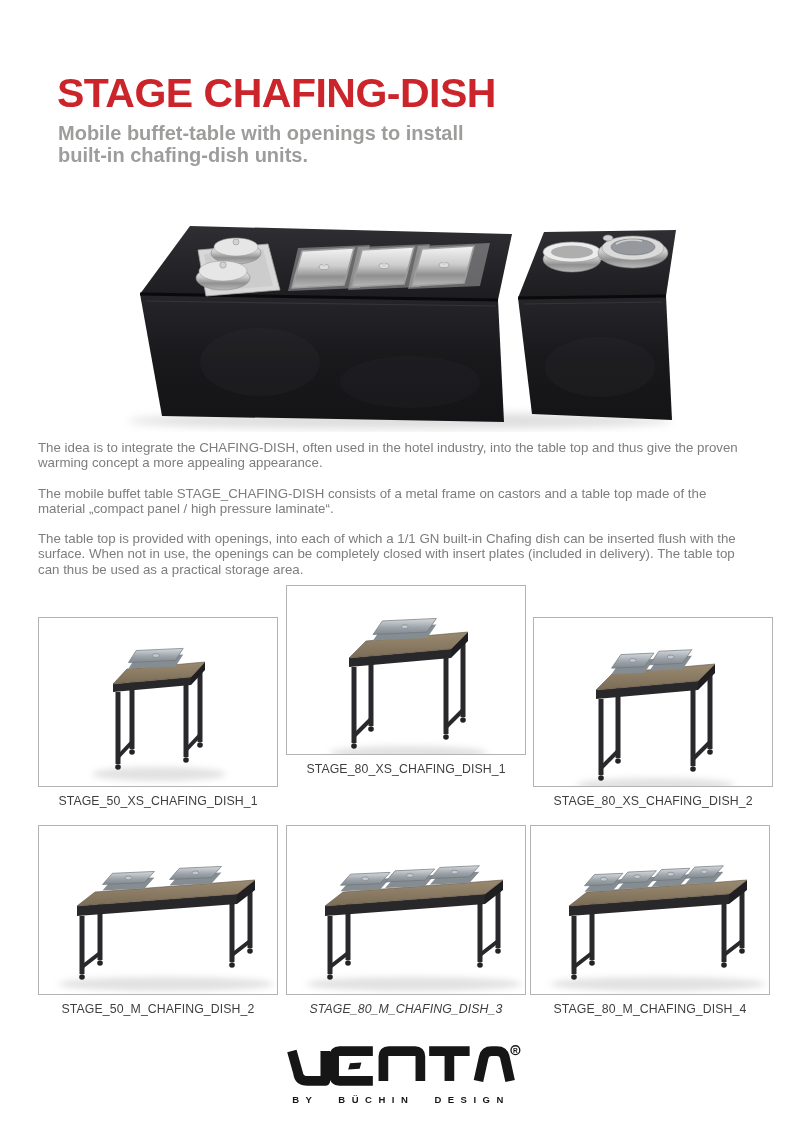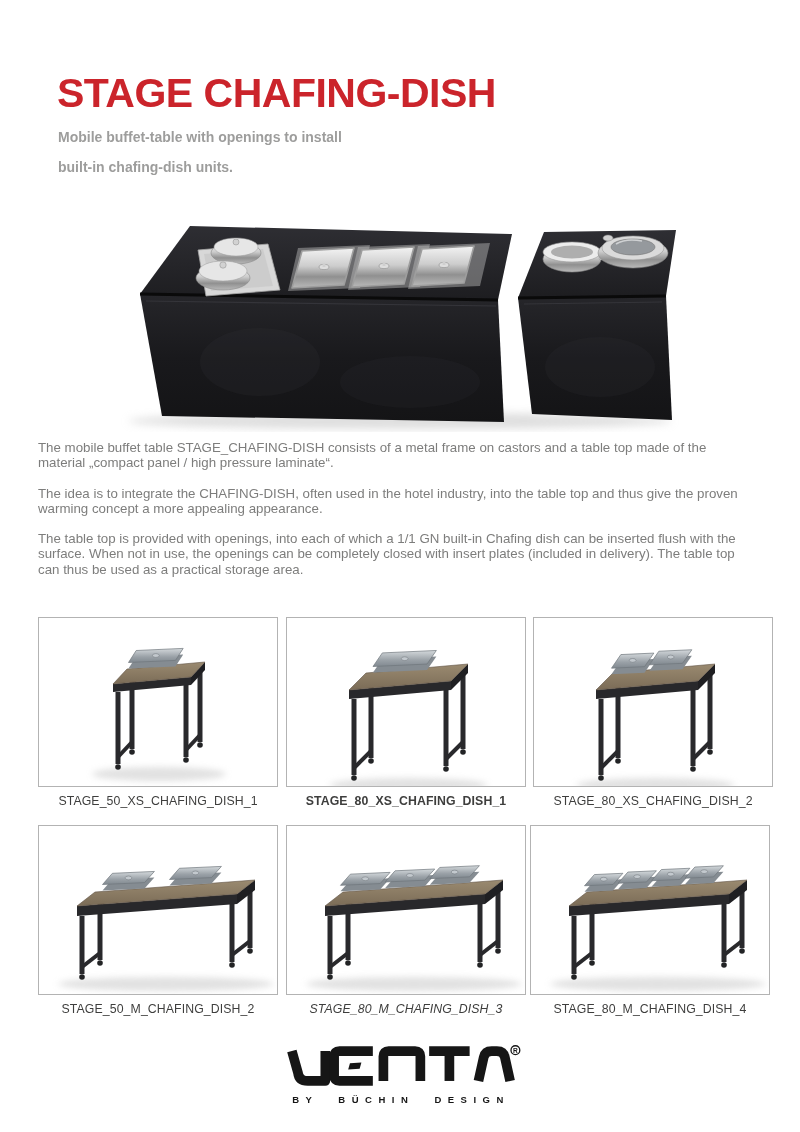--- a/index.html
+++ b/index.html
@@ -1,22 +1,22 @@
 <!DOCTYPE html>
 <html><head>
 <meta charset="utf-8">
 <style>
   html,body{margin:0;padding:0;background:#e8e8e8;}
   .page{position:relative;width:800px;height:1132px;background:#ffffff;margin:0 auto;
         font-family:"Liberation Sans","DejaVu Sans",sans-serif;overflow:hidden;padding-left:22px;}
 
   .title{position:absolute;left:57px;top:70px;font-size:41px;font-weight:bold;
          color:#cb242b;letter-spacing:-0.5px;white-space:nowrap;}
-  .subtitle{position:absolute;left:58px;top:122px;width:440px;font-size:14px;font-weight:bold;
-            color:#9d9d9c;line-height:30px;white-space:pre-line;}
+  .subtitle{position:absolute;left:58px;top:122px;width:440px;font-size:20px;font-weight:bold;
+            color:#9d9d9c;line-height:22px;white-space:pre-line;}
 
   .hero{position:absolute;left:100px;top:192px;width:600px;height:240px;}
 
   .bodytext{position:absolute;left:38px;top:440px;width:740px;color:#7d7d7c;
             font-size:13.3px;line-height:15.3px;}
   .bodytext p{margin:0 0 15px 0;white-space:pre-line;}
 
   #product-grid{position:absolute;left:0;top:0;width:800px;height:1132px;pointer-events:none;}
   .card{position:absolute;margin:0;width:240px;text-align:center;}
   .thumb{width:238px;height:168px;border:1px solid #b3b3b3;background:#ffffff;overflow:hidden;}
@@ -115,24 +115,24 @@
         <ellipse cx="533" cy="61" rx="35" ry="15" fill="url(#hm)" stroke="#8a8a8a" stroke-width="0.6"></ellipse>
         <ellipse cx="533" cy="56" rx="31" ry="12" fill="#dadada" stroke="#979797" stroke-width="0.6"></ellipse>
         <ellipse cx="533" cy="55" rx="22" ry="8" fill="#95999d" stroke="#777777" stroke-width="0.6"></ellipse>
         <path d="M516 52 q10 -6 26 -3" stroke="#ffffff" stroke-width="1.6" fill="none" opacity="0.55"></path>
         <ellipse cx="508" cy="46" rx="5" ry="3" fill="#d0d0d0" stroke="#8a8a8a" stroke-width="0.5"></ellipse>
       </g>
     </svg>
   </div>
 
   <div class="bodytext">
+    <p>The idea is to integrate the CHAFING-DISH, often used in the hotel industry, into the table top and thus give the proven
+warming concept a more appealing appearance.</p>
     <p>The mobile buffet table STAGE_CHAFING-DISH consists of a metal frame on castors and a table top made of the
 material „compact panel / high pressure laminate“.</p>
-    <p>The idea is to integrate the CHAFING-DISH, often used in the hotel industry, into the table top and thus give the proven
-warming concept a more appealing appearance.</p>
     <p>The table top is provided with openings, into each of which a 1/1 GN built-in Chafing dish can be inserted flush with the
 surface. When not in use, the openings can be completely closed with insert plates (included in delivery). The table top
 can thus be used as a practical storage area.</p>
   </div>
 
   <div id="product-grid">
       <figure class="card" style="left: 38px; top: 617px;">
         <div class="thumb"><svg width="238" height="168" viewBox="0 0 238 168" xmlns="http://www.w3.org/2000/svg">
             <defs>
               <linearGradient id="wg" x1="0" y1="0" x2="0" y2="1">
@@ -161,21 +161,21 @@
             <circle cx="147" cy="142" r="2.8" fill="#222325"></circle>
             <polygon points="74,66 152,59 152,67 74,74" fill="#28282b"></polygon>
             <polygon points="152,59 166,44 166,52 152,67" fill="#1f1f22"></polygon>
             <polygon points="74,66 152,59 166,44 88,51" fill="url(#wg)" stroke="#5f5244" stroke-width="0.6"></polygon>
             <polygon points="89.5,50.5 136.5,48.385 144.2,36.385 97.2,38.5" fill="#858c92"></polygon>
             <polygon points="89.5,50.5 136.5,48.385 144.2,36.385 97.2,38.5" transform="translate(0,-6)" fill="url(#dg)" stroke="#70777d" stroke-width="0.7" stroke-linejoin="round"></polygon>
             <ellipse cx="116.85" cy="37.5" rx="3.4" ry="1.9" fill="#c3c9ce" stroke="#6d7378" stroke-width="0.5"></ellipse>
           </svg></div>
         <figcaption class="card-label">STAGE_50_XS_CHAFING_DISH_1</figcaption>
       </figure>
-      <figure class="card" style="left: 286px; top: 617px; font-weight: bold;">
+      <figure class="card" style="left: 286px; top: 585px;">
         <div class="thumb"><svg width="238" height="168" viewBox="0 0 238 168" xmlns="http://www.w3.org/2000/svg">
             <defs>
               <linearGradient id="wg" x1="0" y1="0" x2="0" y2="1">
                 <stop offset="0" stop-color="#9a8a70"></stop>
                 <stop offset="1" stop-color="#7b6c57"></stop>
               </linearGradient>
               <linearGradient id="dg" x1="0" y1="0" x2="0" y2="1">
                 <stop offset="0" stop-color="#d4d9dc"></stop>
                 <stop offset="0.6" stop-color="#9aa1a7"></stop>
                 <stop offset="1" stop-color="#818990"></stop>

